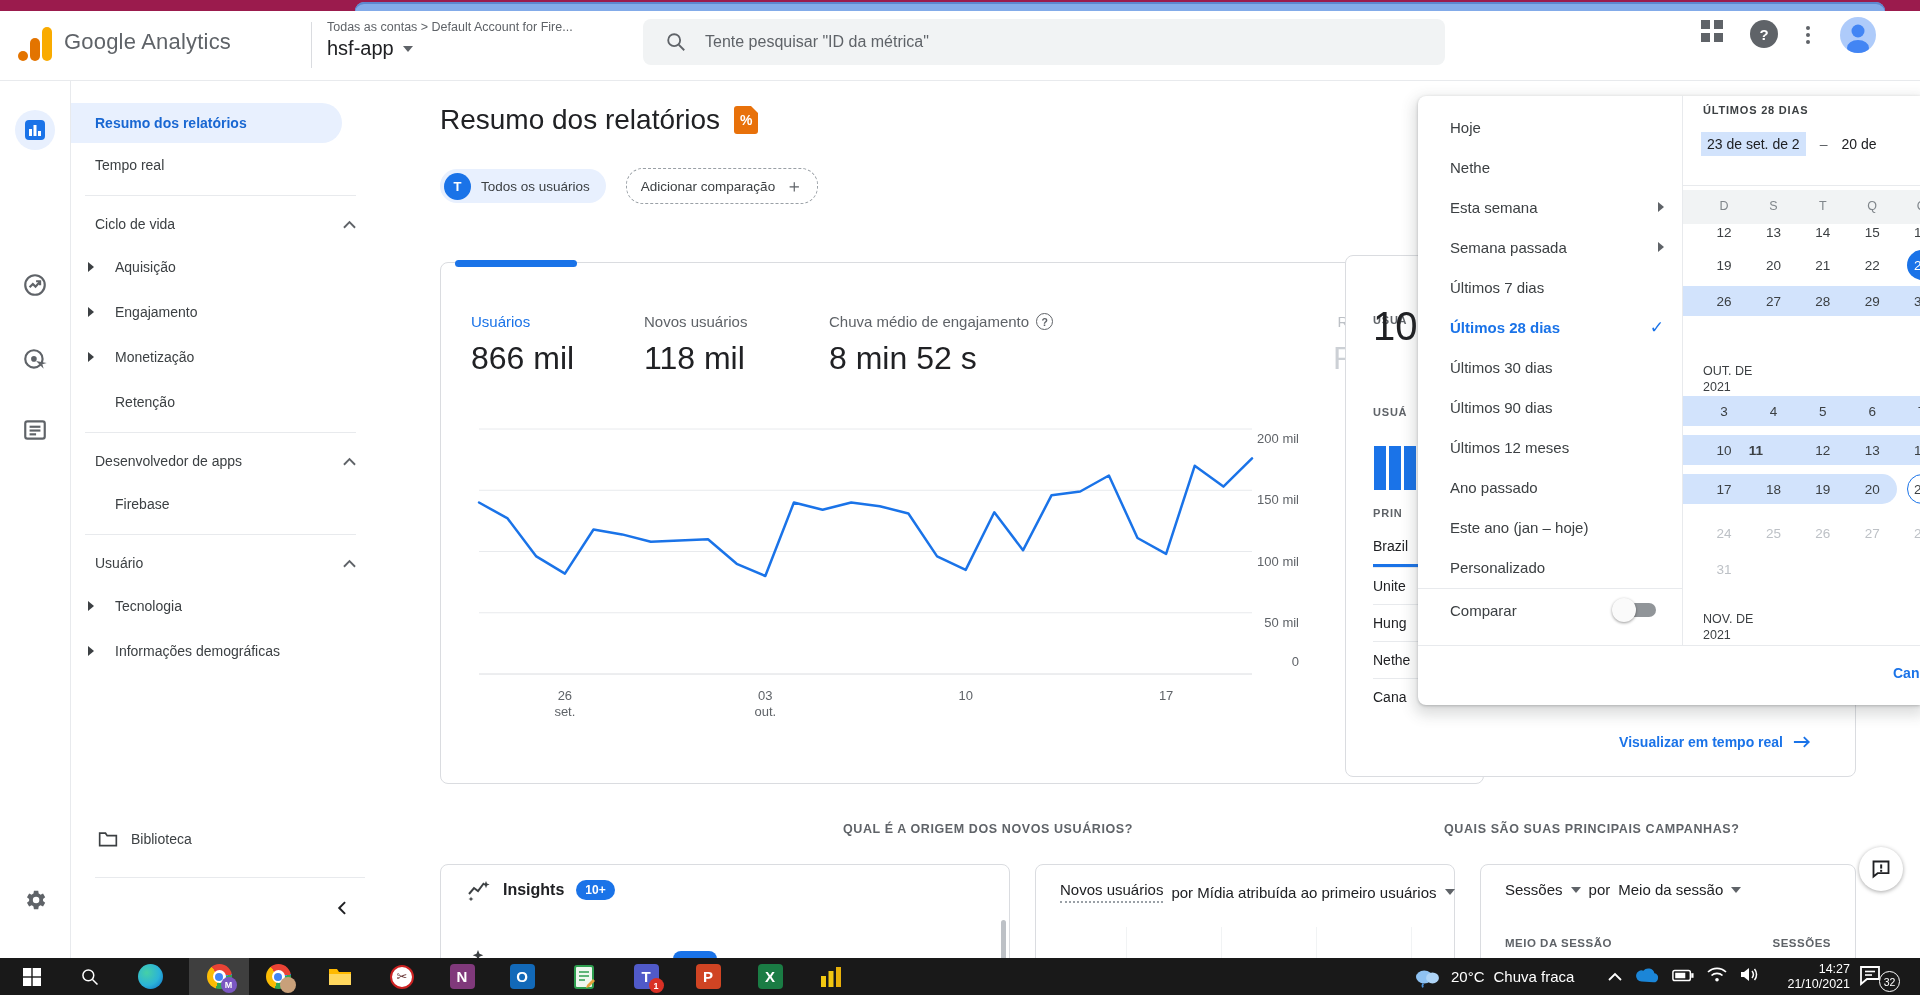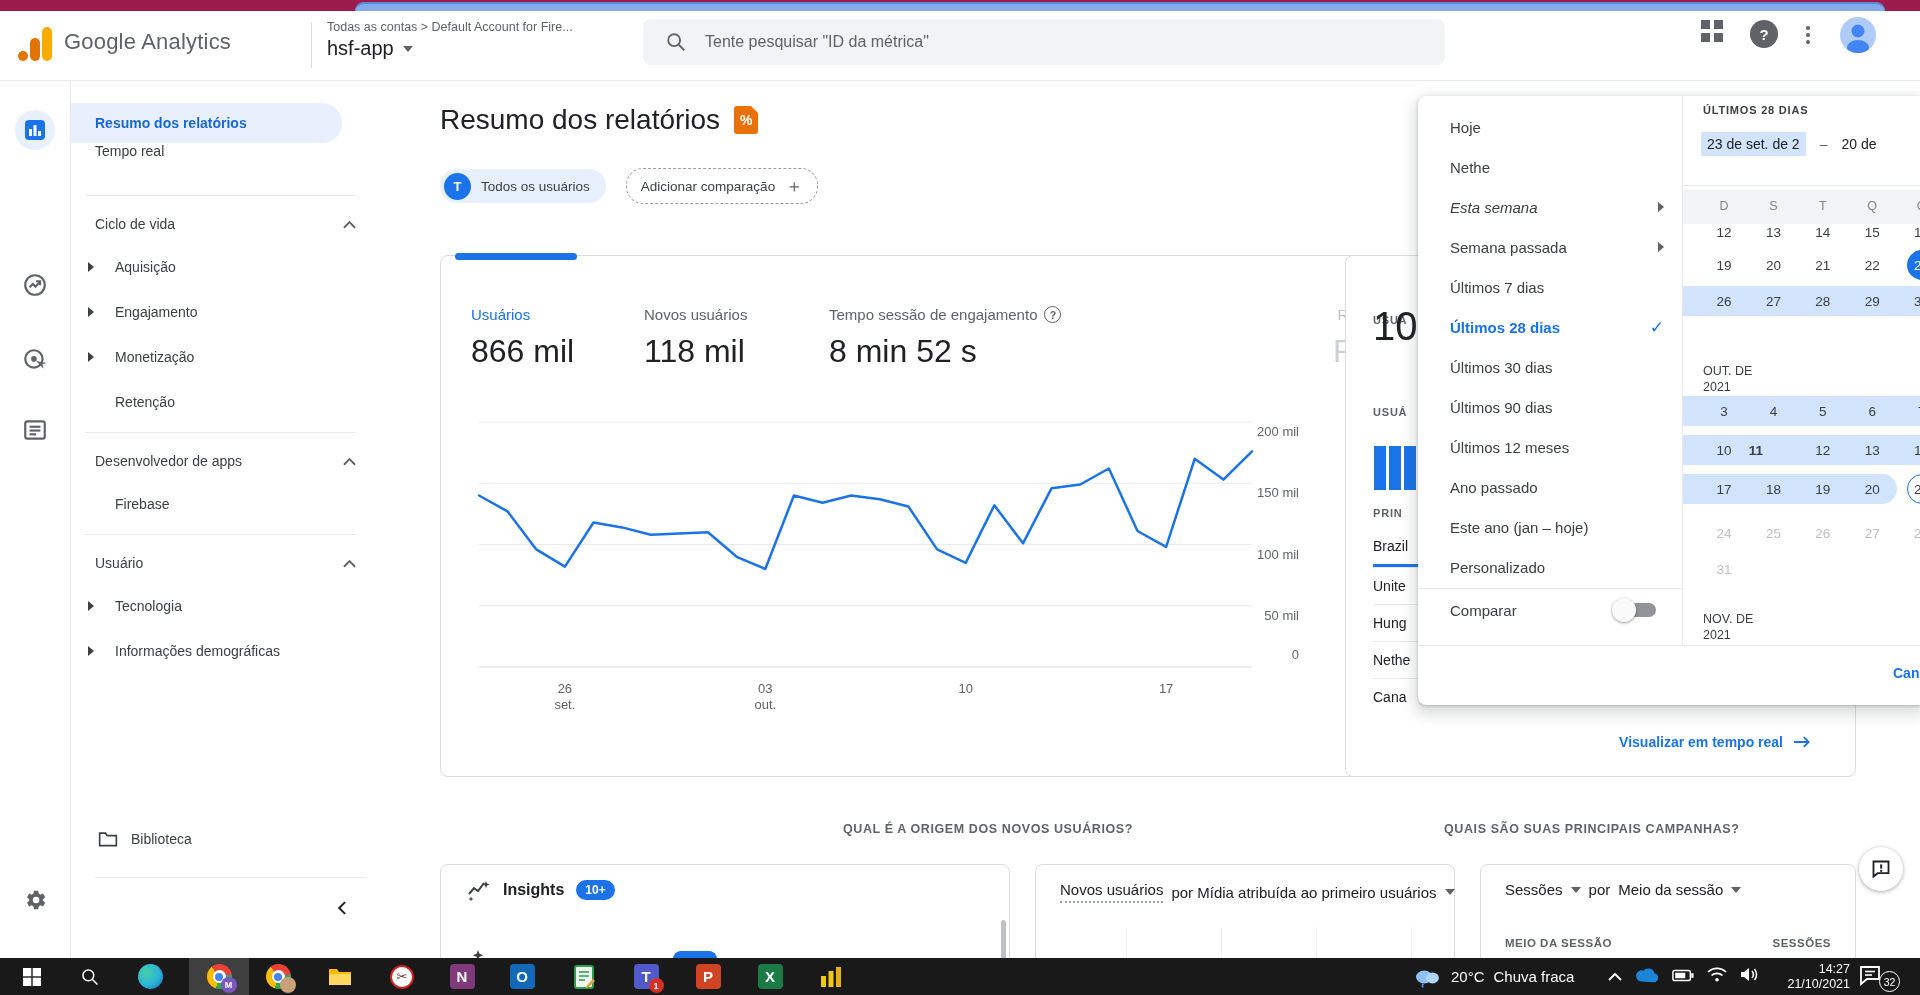--- a/index.html
+++ b/index.html
@@ -31,21 +31,21 @@
   .avatar{width:36px;height:36px;border-radius:50%;background:#aecbfa;overflow:hidden;display:flex;align-items:flex-end;justify-content:center;}
   
   .rail{position:absolute;left:0;top:80px;bottom:37px;width:70px;background:#fff;border-right:1px solid #e8eaed;z-index:5;}
   .rail-ic{position:absolute;left:15px;width:40px;height:40px;display:flex;align-items:center;justify-content:center;border-radius:50%;}
   .rail-ic.active{background:#e8f0fe;}
   
   .sbar{position:absolute;left:71px;top:80px;bottom:37px;width:309px;background:#fff;z-index:5;font-size:14px;}
   .sb-flow{position:absolute;left:0;top:0;right:0;padding-top:23px;}
   .sb-pill{height:40px;border-radius:0 20px 20px 0;background:#e8f0fe;color:#1967d2;font-weight:bold;
            display:flex;align-items:center;padding-left:24px;width:271px;box-sizing:border-box;}
-  .sb-item{height:44px;display:flex;padding-left:24px;color:#3c4043;}
+  .sb-item{height:44px;display:flex;align-items:center;padding-left:24px;color:#3c4043;}
   .sb-div{height:1px;background:#e8eaed;margin:8px 24px 8px 14px;}
   .sb-sec{height:40px;display:flex;align-items:center;padding:0 24px;justify-content:space-between;color:#3c4043;}
   .sb-sub{height:45px;display:flex;align-items:center;padding-left:17px;color:#3c4043;}
   .sb-sub .tri{width:0;height:0;border-top:5px solid transparent;border-bottom:5px solid transparent;
                border-left:6px solid #3c4043;margin-right:15px;}
   .sb-sub .tri.none{border-left-color:transparent;}
   .sb-sub span.lbl{padding-left:6px;}
   .lib-row{position:absolute;left:0;top:739px;height:40px;display:flex;align-items:center;padding-left:27px;gap:13px;color:#3c4043;}
   .lib-div{position:absolute;left:24px;right:15px;top:797px;height:1px;background:#e8eaed;}
   .collapse{position:absolute;left:262px;top:818px;width:24px;height:24px;}
@@ -56,21 +56,21 @@
   .doc-pct::after{content:"";position:absolute;right:0;top:0;border-left:7px solid transparent;border-top:7px solid #fff;}
   .chips{position:absolute;left:440px;top:168px;display:flex;gap:20px;align-items:center;}
   .chip1{height:34px;border-radius:17px;background:#e8f0fe;display:flex;align-items:center;gap:10px;padding:0 16px 0 4px;}
   .chip1 .tav{width:27px;height:27px;border-radius:50%;background:#1a73e8;color:#fff;font-size:13px;font-weight:bold;
               display:flex;align-items:center;justify-content:center;}
   .chip1 .cl{font-size:13.5px;color:#3c4043;}
   .chip2{height:34px;border-radius:17px;border:1px dashed #9aa0a6;display:flex;align-items:center;gap:10px;padding:0 14px;}
   .chip2 .cl{font-size:13.5px;color:#3c4043;font-weight:normal;}
   .plus{font-size:18px;color:#5f6368;font-weight:normal;}
   .card{position:absolute;background:#fff;border:1px solid #dadce0;border-radius:8px;box-sizing:border-box;}
-  #main-card{left:440px;top:255px;width:1044px;height:522px;}
+  #main-card{left:440px;top:262px;width:1044px;height:522px;}
   .tab-ind{position:absolute;left:14px;top:-3px;width:122px;height:7px;background:#1a73e8;border-radius:4px;}
   .metric{position:absolute;top:50px;}
   .metric .ml{font-size:15px;color:#5f6368;display:flex;align-items:center;gap:7px;}
   .metric .mv{font-size:32px;color:#202124;margin-top:10px;}
   .metric.accent .ml{color:#1a73e8;}
   .metric.muted .ml{color:#bdc1c6;}
   .metric.muted .mv{color:#ccd0d5;}
   .qi{width:17px;height:17px;border-radius:50%;border:1.5px solid currentColor;font-size:10.5px;font-weight:bold;
       display:flex;align-items:center;justify-content:center;box-sizing:border-box;}
   #rt-card{left:1345px;top:255px;width:511px;height:522px;overflow:hidden;}
@@ -337,21 +337,21 @@
   <div class="metric accent" style="left:30px;">
     <div class="ml">Usuários</div>
       <div class="mv">866 mil</div>
   </div>
   <div class="metric" style="left:203px;">
     <div class="ml">Novos usuários</div>
       <div class="mv">118 mil</div>
   </div>
   <div class="metric" style="left:388px;">
     <div class="ml">
-        <span>Tempo sessão de engajamento</span>
+        <span>Chuva médio de engajamento</span>
         <span class="qi">?</span>
       </div>
     <div class="mv">8 min 52 s</div>
   </div>
   <div class="metric muted" style="right:38px;text-align:right;">
     <div class="ml" style="justify-content:flex-end;">
         <span>Receita total</span>
         <span class="qi">?</span>
       </div>
     <div class="mv">R$ 0,00</div>
@@ -461,21 +461,21 @@
 </div>
 
 <div class="dp">
   <div class="dp-menu" id="dp-menu">
       <div class="dp-item" style="top: 11px;">
         <span>Hoje</span>
       </div>
       <div class="dp-item" style="top: 51px;">
         <span>Nethe</span>
       </div>
-      <div class="dp-item" style="top: 91px; font-style: italic;">
+      <div class="dp-item" style="top: 91px;">
         <span>Esta semana</span>
         <span class="sub"></span>
       </div>
       <div class="dp-item" style="top: 131px;">
         <span>Semana passada</span>
         <span class="sub"></span>
       </div>
       <div class="dp-item" style="top: 171px;">
         <span>Últimos 7 dias</span>
       </div>

